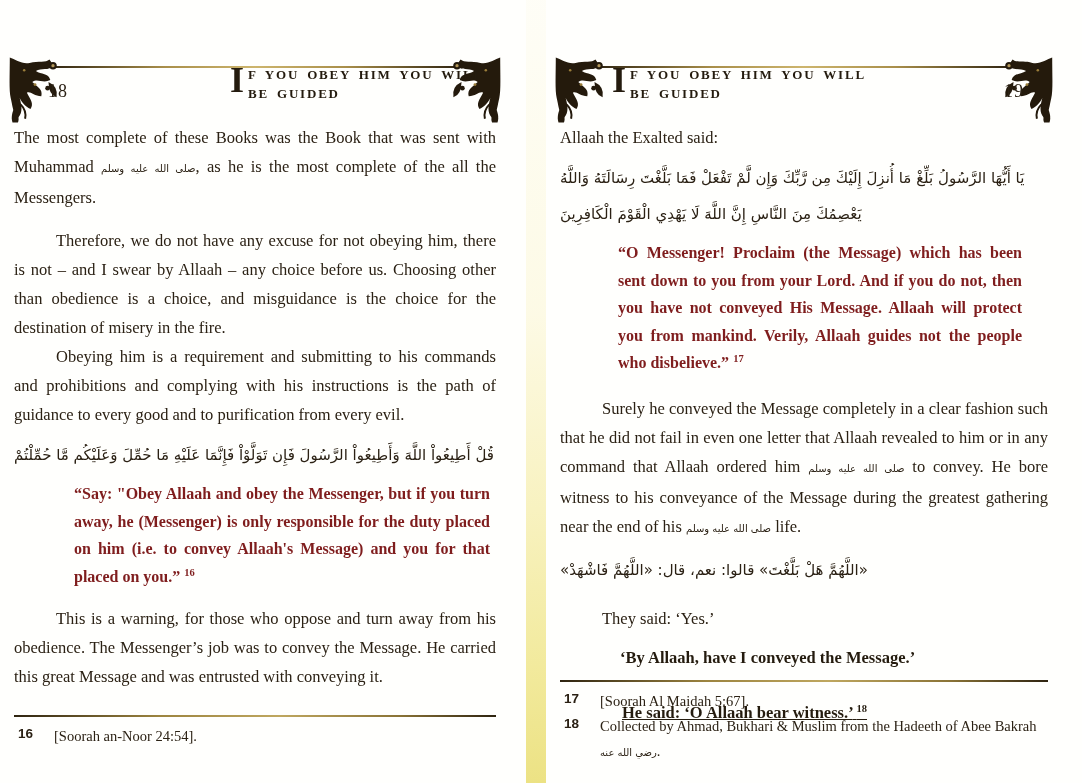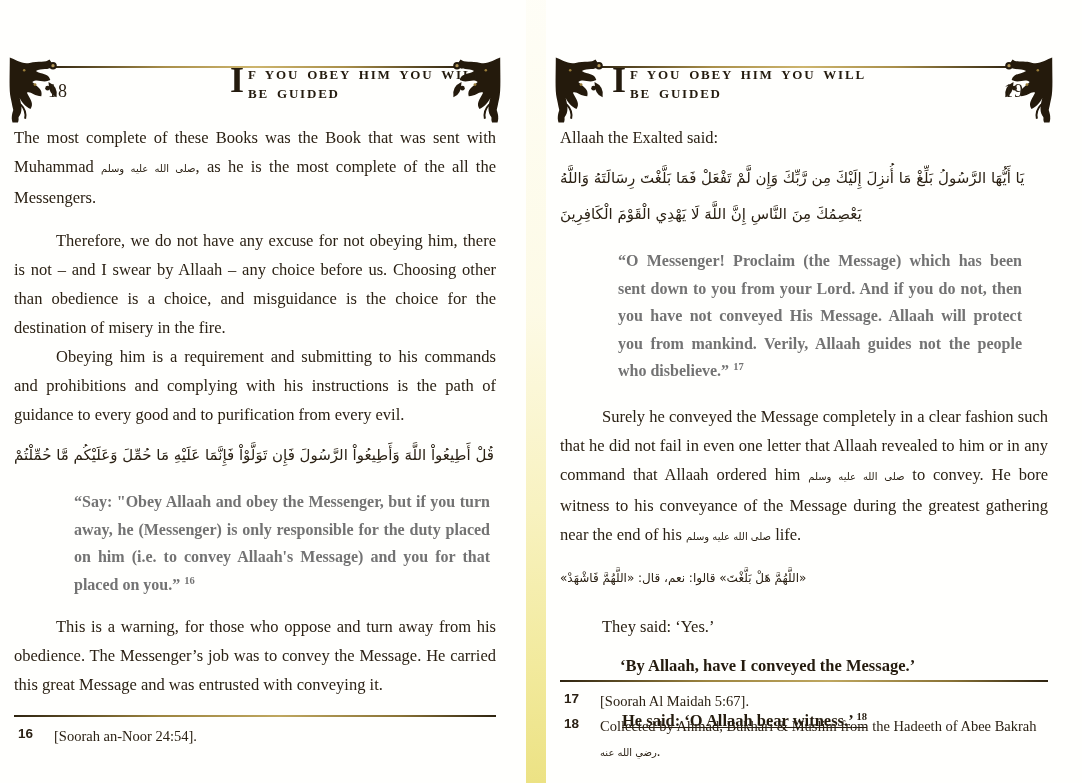--- a/index.html
+++ b/index.html
@@ -62,26 +62,26 @@
     font-family:"DejaVu Sans", sans-serif; font-size:10px;
     direction:rtl; unicode-bidi:isolate; white-space:nowrap;
   }
   .arabic-block {
     direction:rtl; text-align:left;
     font-family:"DejaVu Sans", sans-serif;
     font-size:15px; line-height:36px; margin-top:8px;
   }
   .quote {
     font-weight:bold; font-size:16px; line-height:27.5px;
-    margin-top:15px; text-align:justify; color:#737373;
+    margin-top:7px; text-align:justify; color:#7f1d1d;
   }
   .page-left  .quote { margin-left:60px; margin-right:6px; }
   .page-right .quote { margin-left:58px; margin-right:26px; }
   sup.ref { font-size:10.5px; font-weight:bold; vertical-align:super; line-height:0; }
-  .hadith-line { margin-top:12px; font-size:12px; line-height:30px; }
+  .hadith-line { margin-top:12px; font-size:15px; line-height:30px; }
   .bold-line { font-weight:bold; font-size:16.5px; color:#241b0e; }
   .q1 { margin-top:10px; margin-left:60px; }
   .q2 { margin-top:19px; margin-left:42px; }
   .q3 { margin-top:26px; margin-left:62px;text-decoration:underline; }
 
   
   .footnotes { position:absolute; left:2px; right:2px; }
   .page-left  .footnotes { bottom:22px; }
   .page-right .footnotes { bottom:6px; }
   .fn-rule {

